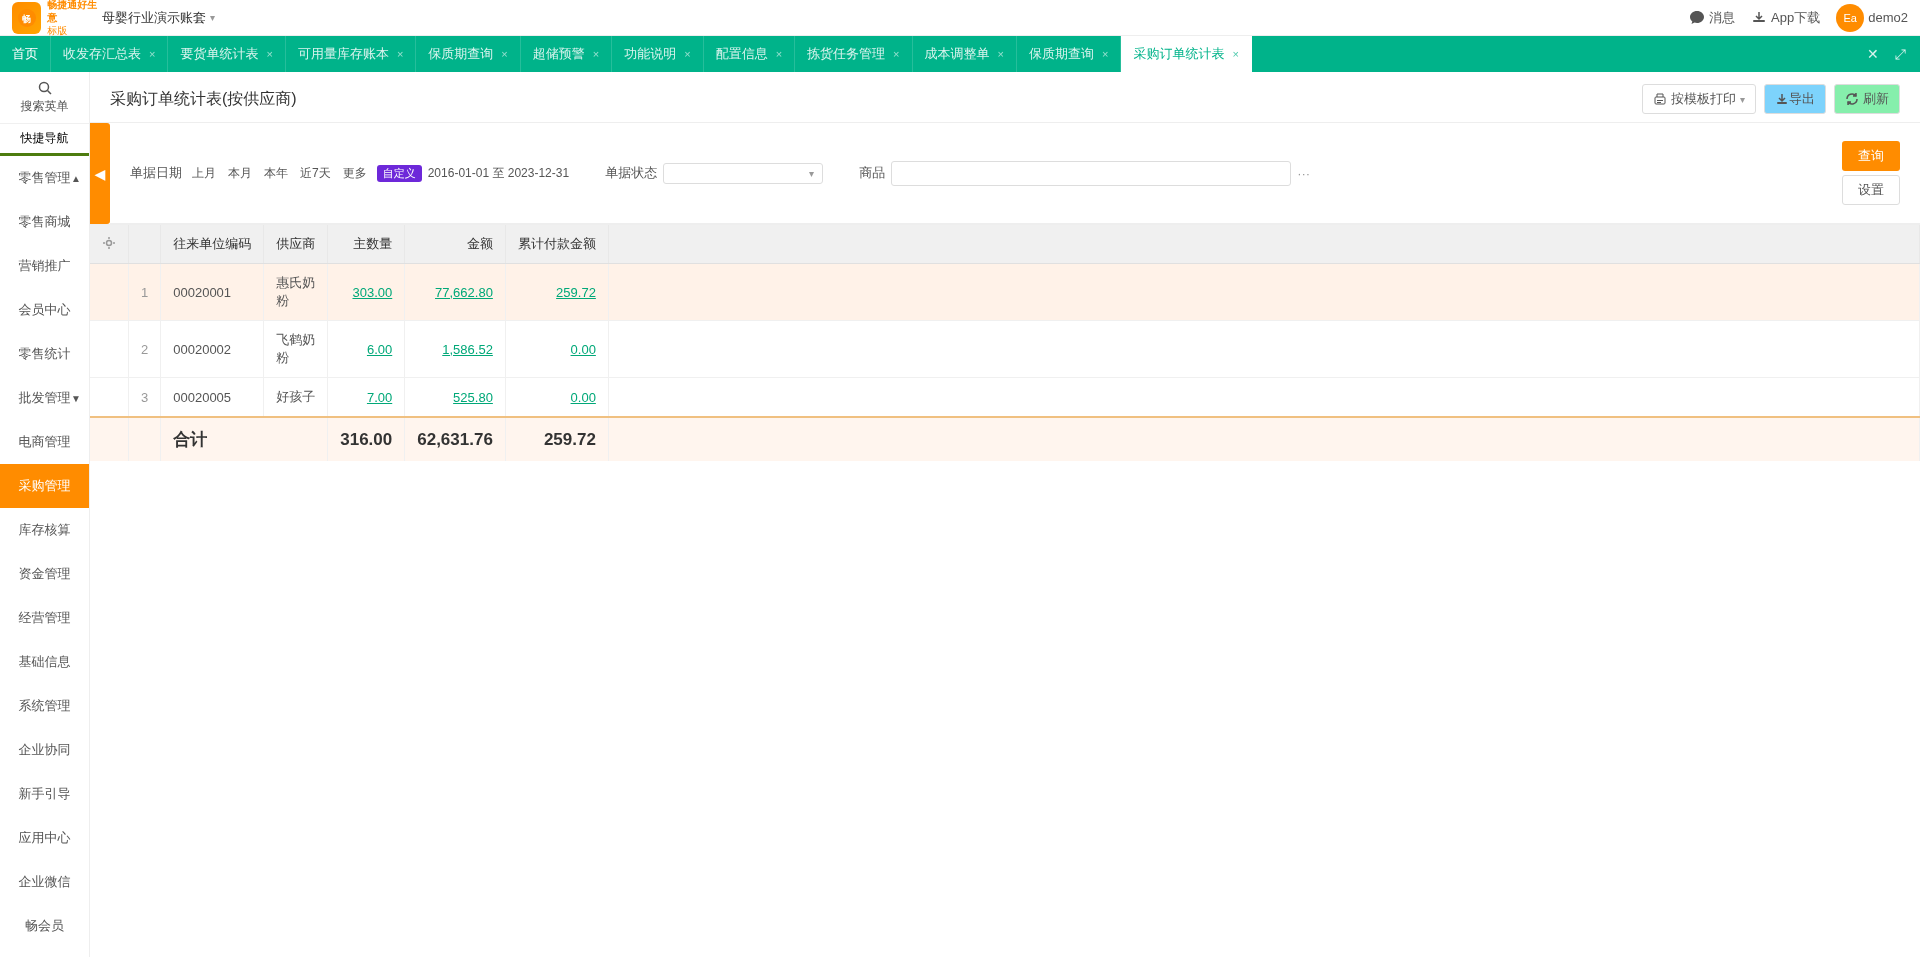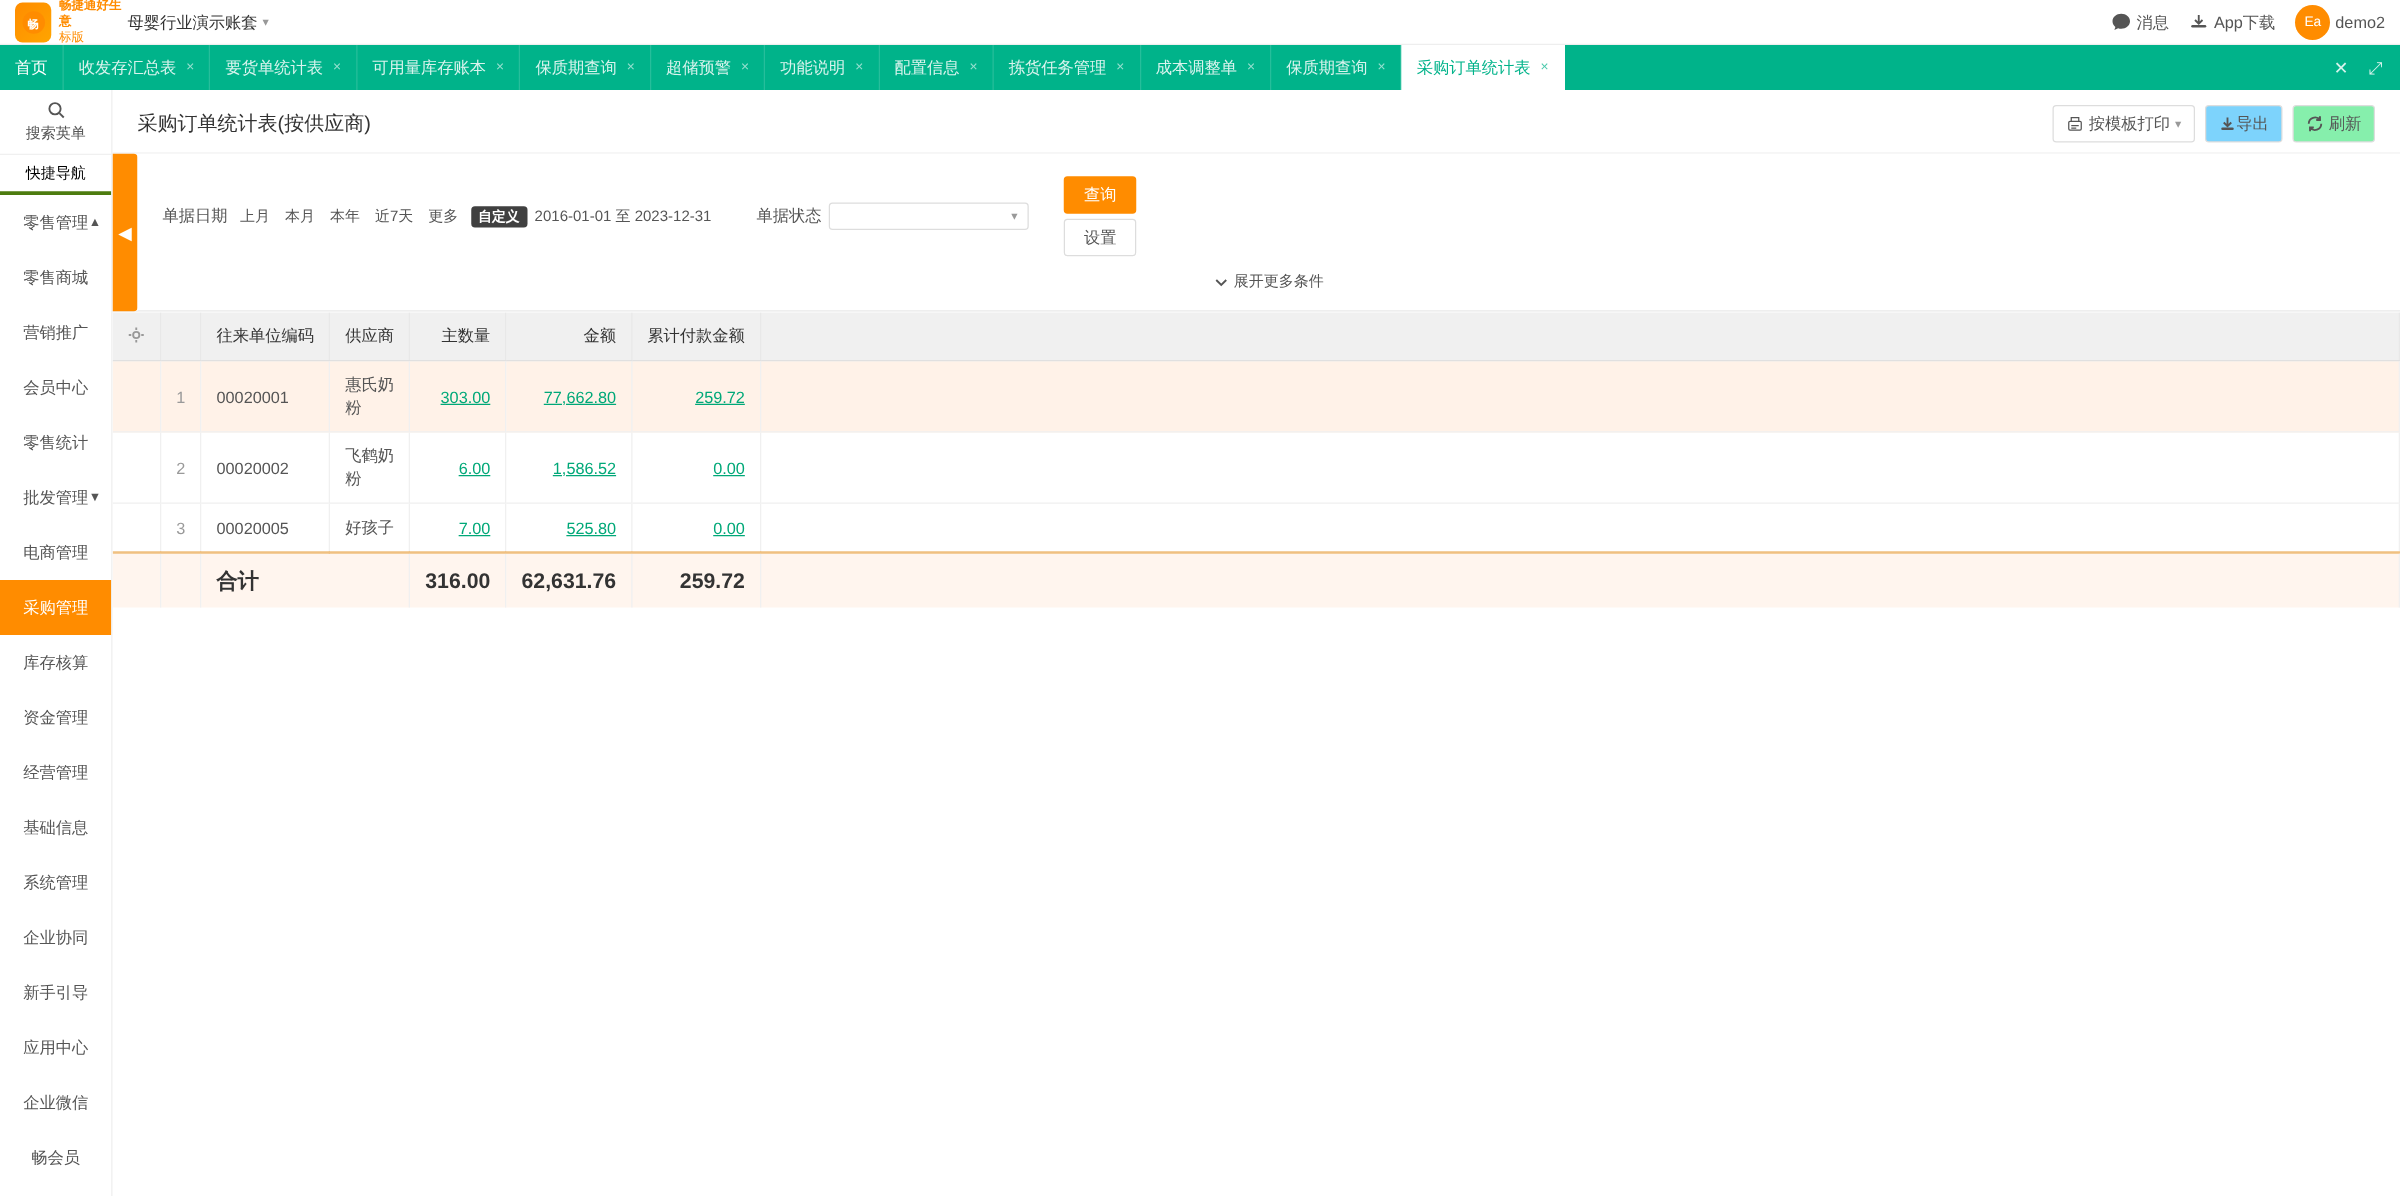--- a/index.html
+++ b/index.html
@@ -45,21 +45,21 @@
     .btn-export { display: flex; align-items: center; gap: 0; padding: 5px 10px; border: 1px solid #ddd; border-radius: 3px; background: #7dd3fc; cursor: pointer; color: #555; font-size: 13px; }
     .btn-refresh { display: flex; align-items: center; gap: 4px; padding: 5px 10px; border: 1px solid #ddd; border-radius: 3px; background: #86efac; cursor: pointer; color: #555; font-size: 13px; }
     
     
     .filter-area { background: #fff; padding: 10px 20px; border-bottom: 1px solid #eee; flex-shrink: 0; }
     .filter-row { display: flex; align-items: center; gap: 16px; flex-wrap: wrap; }
     .filter-group { display: flex; align-items: center; gap: 6px; }
     .filter-label { color: #555; white-space: nowrap; font-size: 13px; }
     .date-shortcuts { display: flex; gap: 4px; }
     .date-shortcut { color: #555; font-size: 12px; cursor: pointer; padding: 2px 4px; }
-    .date-custom-badge { background: #404040; color: white; font-size: 11px; padding: 1px 6px; border-radius: 3px; cursor: pointer; font-weight: bold; }
+    .date-custom-badge { background: #6d28d9; color: white; font-size: 11px; padding: 1px 6px; border-radius: 3px; cursor: pointer; }
     .date-range { color: #555; font-size: 12px; }
     .filter-select { display: flex; align-items: center; gap: 4px; border: 1px solid #ddd; border-radius: 3px; padding: 4px 8px; background: #fff; cursor: pointer; min-width: 120px; font-size: 13px; color: #555; }
     .filter-select .arrow { color: #999; font-size: 10px; margin-left: auto; }
     .filter-input { border: 1px solid #ddd; border-radius: 3px; padding: 4px 8px; min-width: 200px; font-size: 13px; color: #555; }
     .filter-more-icon { color: #999; cursor: pointer; }
     .btn-query { background: #ff8c00; color: white; border: none; padding: 6px 16px; border-radius: 3px; cursor: pointer; font-size: 13px; font-weight: 500; }
     .btn-settings { background: #fff; color: #555; border: 1px solid #ddd; padding: 5px 12px; border-radius: 3px; cursor: pointer; font-size: 13px; }
     .expand-more-row { display: flex; justify-content: center; padding: 4px 0; }
     .expand-more-btn { display: flex; align-items: center; gap: 4px; color: #555; font-size: 12px; cursor: pointer; border: none; background: none; }
     
@@ -311,32 +311,29 @@
                 <span class="date-custom-badge">自定义</span>
                 <span class="date-range">2016-01-01 至 2023-12-31</span>
               </div>
               <div class="filter-group" style="margin-left:20px;">
                 <span class="filter-label">单据状态</span>
                 <div class="filter-select" style="min-width:160px;">
                   <span></span>
                   <span class="arrow">▾</span>
                 </div>
               </div>
+              <div class="filter-group" style="margin-left:20px;flex:1;">
+                <span class="filter-label">商品</span>
+                <input class="filter-input" style="flex: 1 1 0%; max-width: 400px;" type="text">
+                <span class="filter-more-icon">···</span>
+              </div>
               <div class="query-actions" style="display:flex;flex-direction:column;gap:4px;padding-left:12px;">
                 <button class="btn-query">查询</button>
                 <button class="btn-settings">设置</button>
               </div>
-            </div>
-            <div class="expand-more-row">
-              <button class="expand-more-btn">
-                <svg width="12" height="12" viewBox="0 0 12 12" fill="none" stroke="#555" stroke-width="1.5">
-                    <path d="M2 4l4 4 4-4"></path>
-                  </svg>
-                <span>展开更多条件</span>
-              </button>
             </div>
           </div>
         </div>
       </div>
 
       <div class="table-container">
         <table class="data-table">
           <thead>
             <tr>
               <th class="settings-col">

